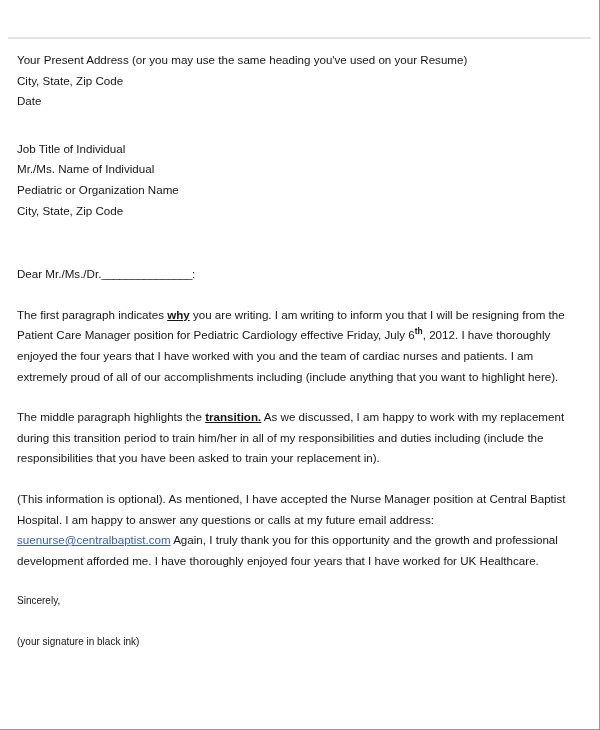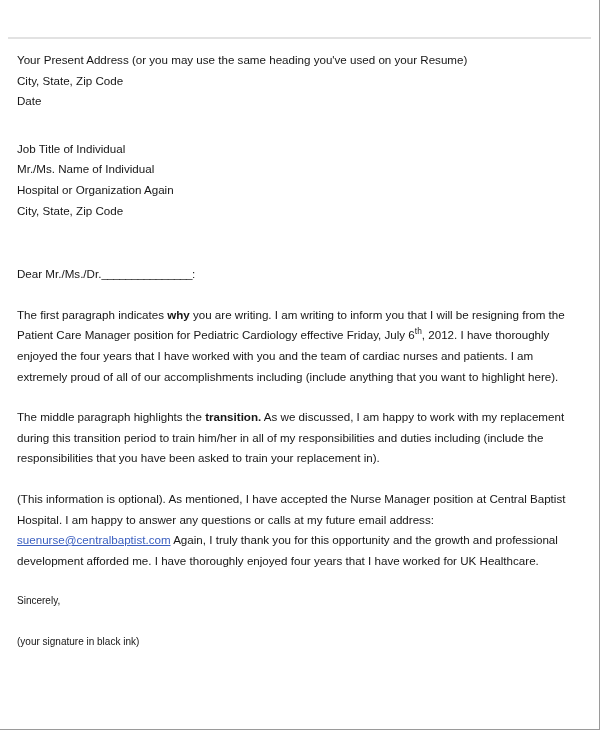--- a/index.html
+++ b/index.html
@@ -57,26 +57,28 @@
 
   .para {
     font-size: 11.6px;
     line-height: 20.6px;
     text-align: left;
     margin: 0;
   }
 
   b.em {
     font-weight: bold;
+    text-decoration: underline;
   }
 
   sup.ord {
     font-size: 0.72em;
     vertical-align: super;
     line-height: 0;
+    font-weight: bold;
   }
 
   a.maillink {
     color: #3b5fc0;
     text-decoration: underline;
     margin-top: 40px;
   }
 
   .salutation {
     font-size: 11.6px;
@@ -106,21 +108,21 @@
       <div class="addr-line">Your Present Address (or you may use the same heading you've used on your Resume)</div>
       <div class="addr-line">City, State, Zip Code</div>
       <div class="addr-line">Date</div>
     </div>
 
     <div class="gap-lg"></div>
 
     <div class="block">
       <div class="addr-line">Job Title of Individual</div>
       <div class="addr-line">Mr./Ms. Name of Individual</div>
-      <div class="addr-line">Hospital or Organization Again</div>
+      <div class="addr-line">Pediatric or Organization Name</div>
       <div class="addr-line">City, State, Zip Code</div>
     </div>
 
     <div class="gap-lg"></div>
 
     <div class="salutation"><span>Dear Mr./Ms./Dr.</span><span class="fill-rule">_______________</span><span>:</span></div>
 
     <div class="gap-md"></div>
 
     <p class="para"><span>The first paragraph indicates </span><b class="em">why</b><span> you are writing. I am writing to inform you that I will be resigning from the Patient Care Manager position for Pediatric Cardiology effective Friday, July 6</span><sup class="ord">th</sup><span>, 2012.  I have thoroughly enjoyed the four years that I have worked with you and the team of cardiac nurses and patients.  I am extremely proud of all of our accomplishments including (include anything that you want to highlight here).</span></p>

